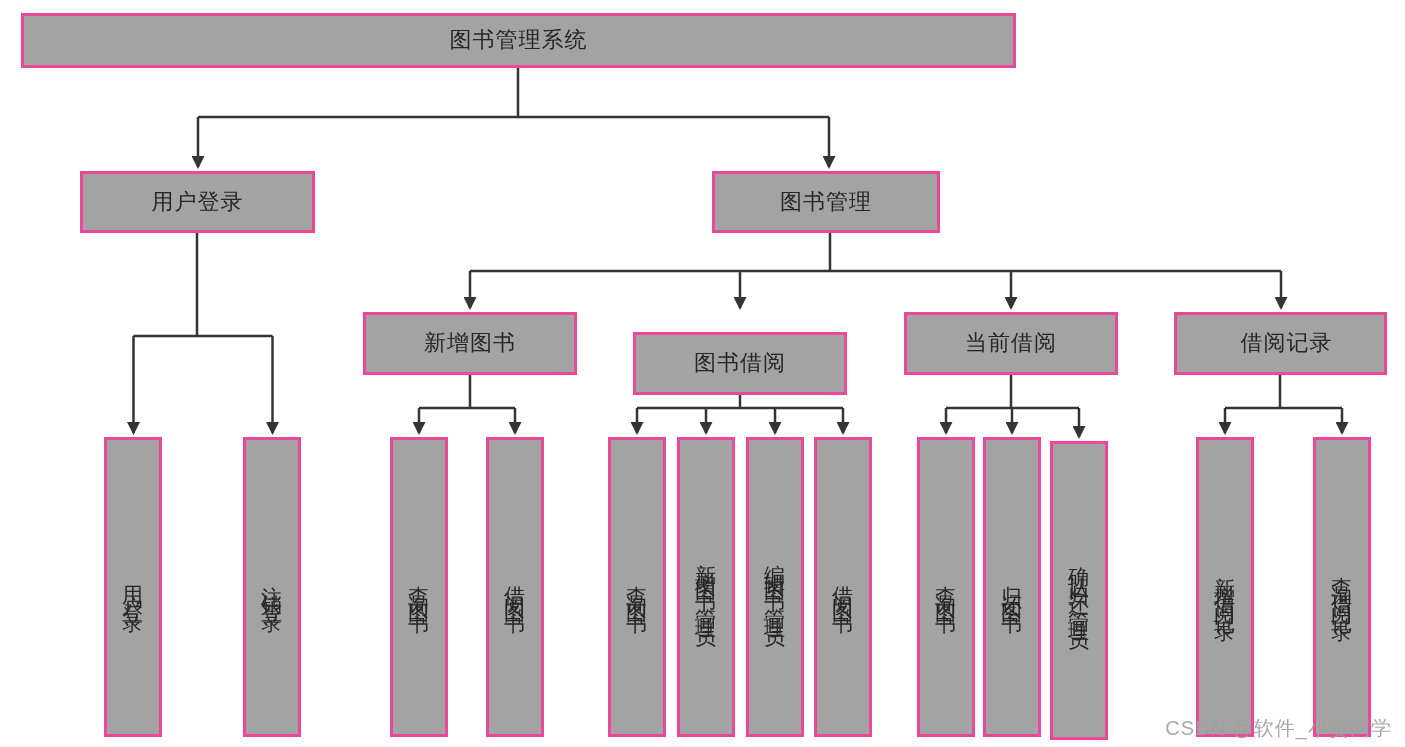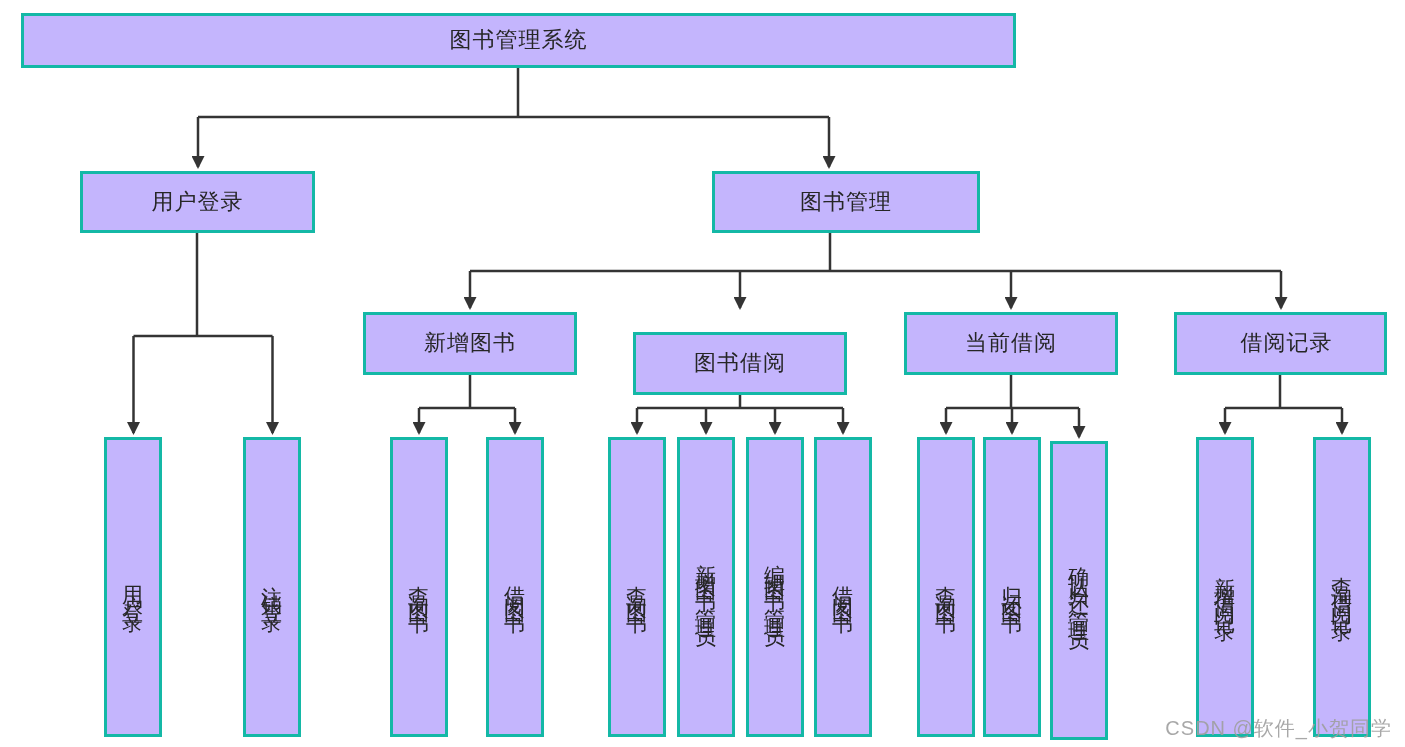--- a/index.html
+++ b/index.html
@@ -17,22 +17,22 @@
   }
   .wires {
     position: absolute;
     left: 0;
     top: 0;
     z-index: 1;
   }
   .node {
     position: absolute;
     box-sizing: border-box;
-    border: 3px solid #14b8a6;
-    background: #c4b5fd;
+    border: 3px solid #ec4899;
+    background: #a3a3a3;
     color: #262626;
     display: flex;
     align-items: center;
     justify-content: center;
     z-index: 2;
     font-size: 22px;
     letter-spacing: 1px;
     line-height: 1.1;
   }
   .node.v {
@@ -41,21 +41,21 @@
     font-size: 21px;
     letter-spacing: 9px;
     top: 437px;
     width: 58px;
     height: 300px;
   }
   
   #n-root        { left: 21px;  top: 13px;  width: 995px; height: 55px; }
   
   #n-login-group { left: 80px;  top: 171px; width: 235px; height: 62px; }
-  #n-book-mgmt   { left: 712px; top: 171px; width: 268px; height: 62px; }
+  #n-book-mgmt   { left: 712px; top: 171px; width: 228px; height: 62px; }
   
   #n-new-book    { left: 363px;  top: 312px; width: 214px; height: 63px; }
   #n-borrow      { left: 633px;  top: 332px; width: 214px; height: 63px; }
   #n-current     { left: 904px;  top: 312px; width: 214px; height: 63px; }
   #n-records     { left: 1174px; top: 312px; width: 213px; height: 63px; padding-left: 12px; }
   
   #n-user-login  { left: 104px; }
   #n-logout      { left: 243px; }
   #n-nb-query    { left: 390px; }
   #n-nb-borrow   { left: 486px; }

